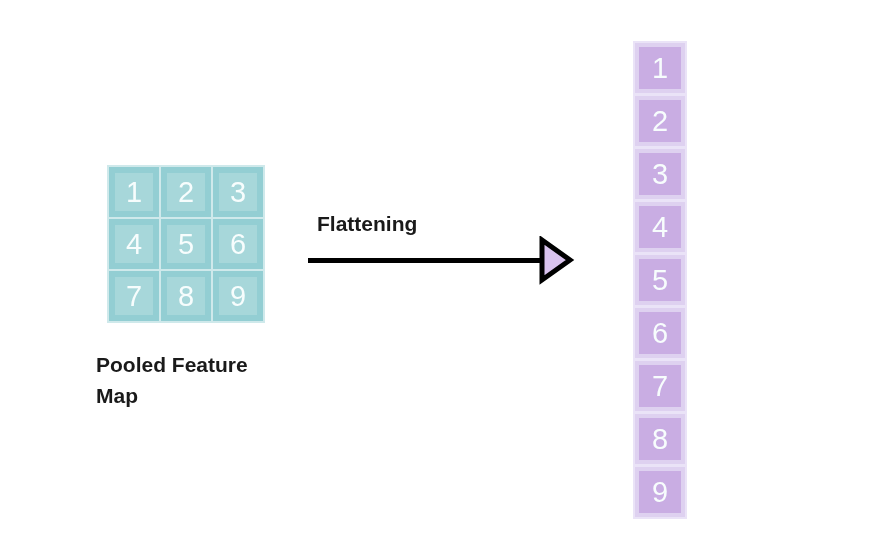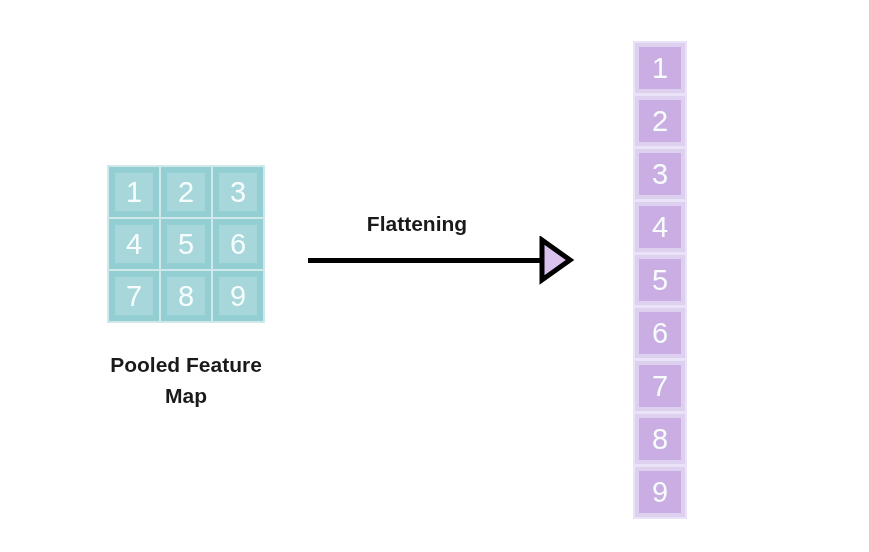--- a/index.html
+++ b/index.html
@@ -37,34 +37,33 @@
     font-weight: 400;
     line-height: 1;
   }
 
   
   #pooled-label {
     position: absolute;
     left: 96px;
     top: 349px;
     width: 180px;
-    text-align: center;
     font-size: 21px;
     font-weight: bold;
     color: var(--label-color, #1a1a1a);
     line-height: 31px;
   }
 
   
   #flattening-label {
     position: absolute;
     left: 317px;
     top: 212px;
     width: 200px;
-    text-align: center;
+    text-align: left;
     font-size: 21px;
     font-weight: bold;
     color: var(--label-color, #1a1a1a);
   }
 
   
   #arrow-line {
     position: absolute;
     left: 308px;
     top: 258px;

